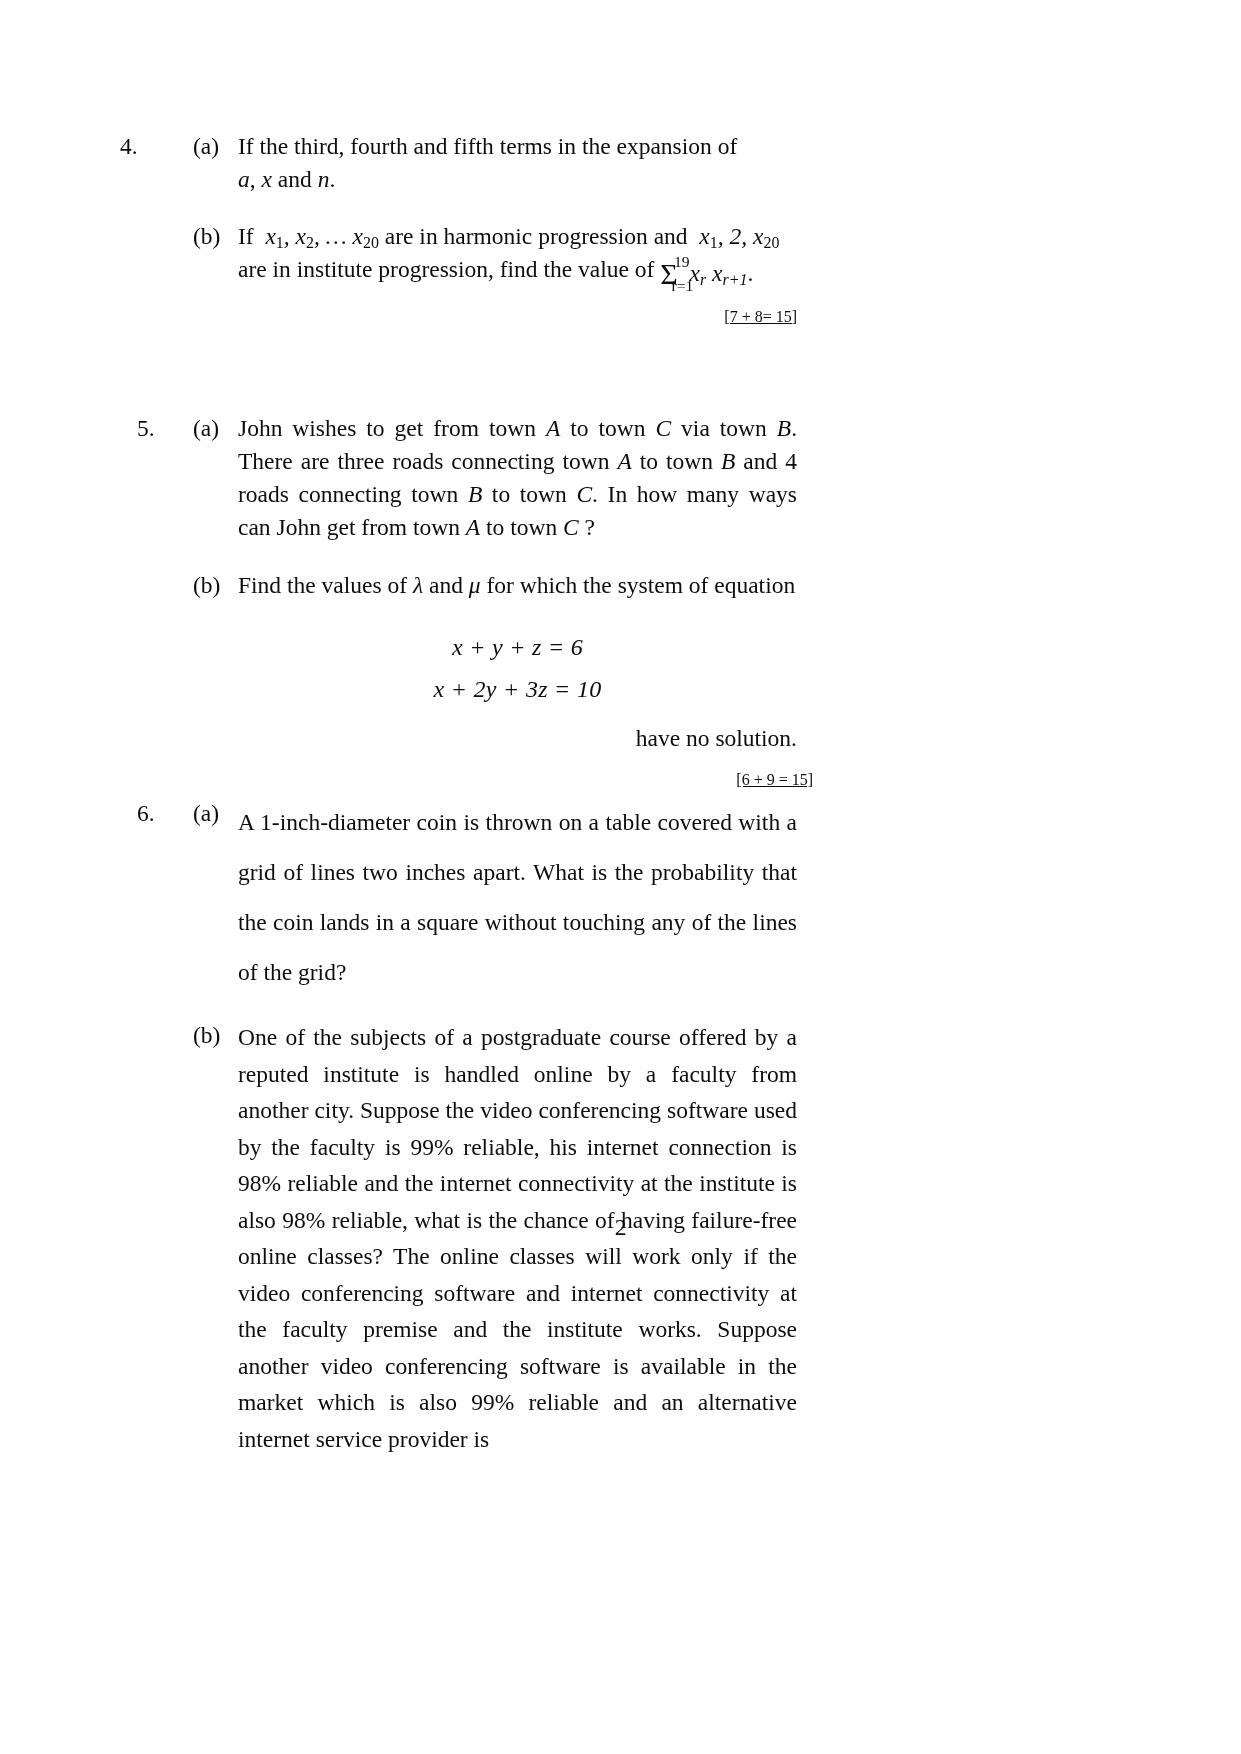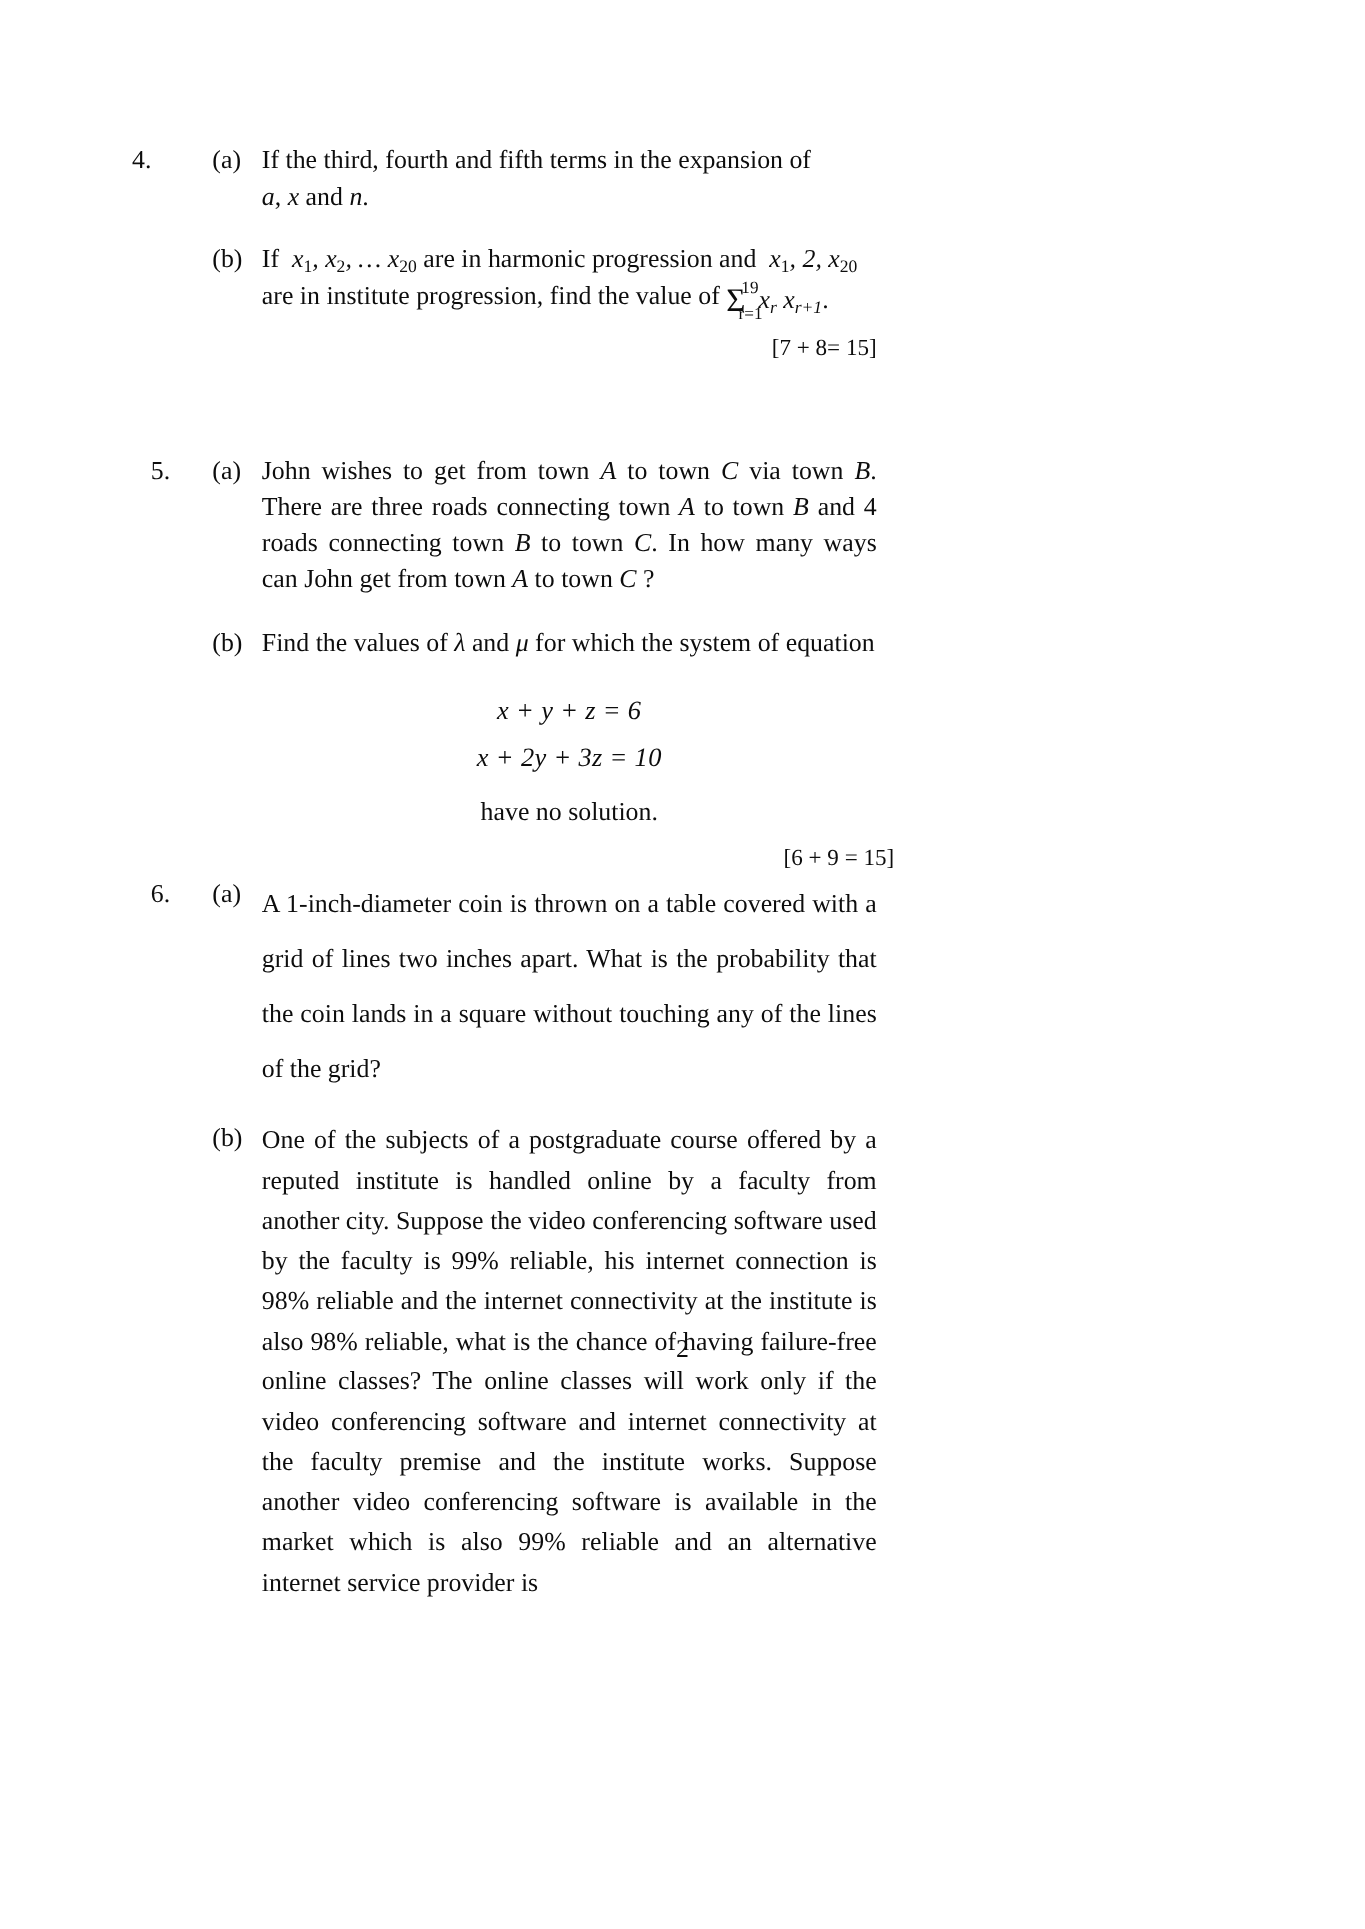--- a/index.html
+++ b/index.html
@@ -60,23 +60,24 @@
   .ptext > span.nojustify {
     display: block;
     text-align: left;
   }
   i, .mi {
     font-style: italic;
   }
   .marks {
     width: 559px;
     margin-left: 238px;
-    font-size: 21px;
+    font-size: 16px;
     line-height: 33px;
     text-align: right;
+    text-decoration: underline;
   }
   .eq {
     width: 559px;
     margin-left: 238px;
     font-size: 24px;
     line-height: 42px;
     text-align: center;
     font-style: italic;
     letter-spacing: 0.3px;
   }
@@ -173,21 +174,21 @@
     </div>
 
     <div class="part" style="margin-top:25px;">
       <div class="plabel">(b)</div>
       <div class="ptext" style="text-align:left; width:575px;"><span>Find the values of </span><i>λ</i><span> and </span><i>μ</i><span> for which the system of equation</span></div>
 
       <div style="height:24px;"></div>
       <div class="eq">x + y + z = 6</div>
       <div class="eq">x + 2y + 3z = 10</div>
       <div style="height:12px;"></div>
-      <div class="ptext" style="text-align:center;">have no solution.</div>
+      <div class="ptext" style="text-align:right;">have no solution.</div>
     </div>
 
     <div class="marks" style="margin-top:8px; width:575px;">[6 + 9 = 15]</div>
   </div>
 
   <div class="qblock" style="top:797px;">
     <div class="qnum" style="left:137px;">6.</div>
 
     <div class="part">
       <div class="plabel">(a)</div>

